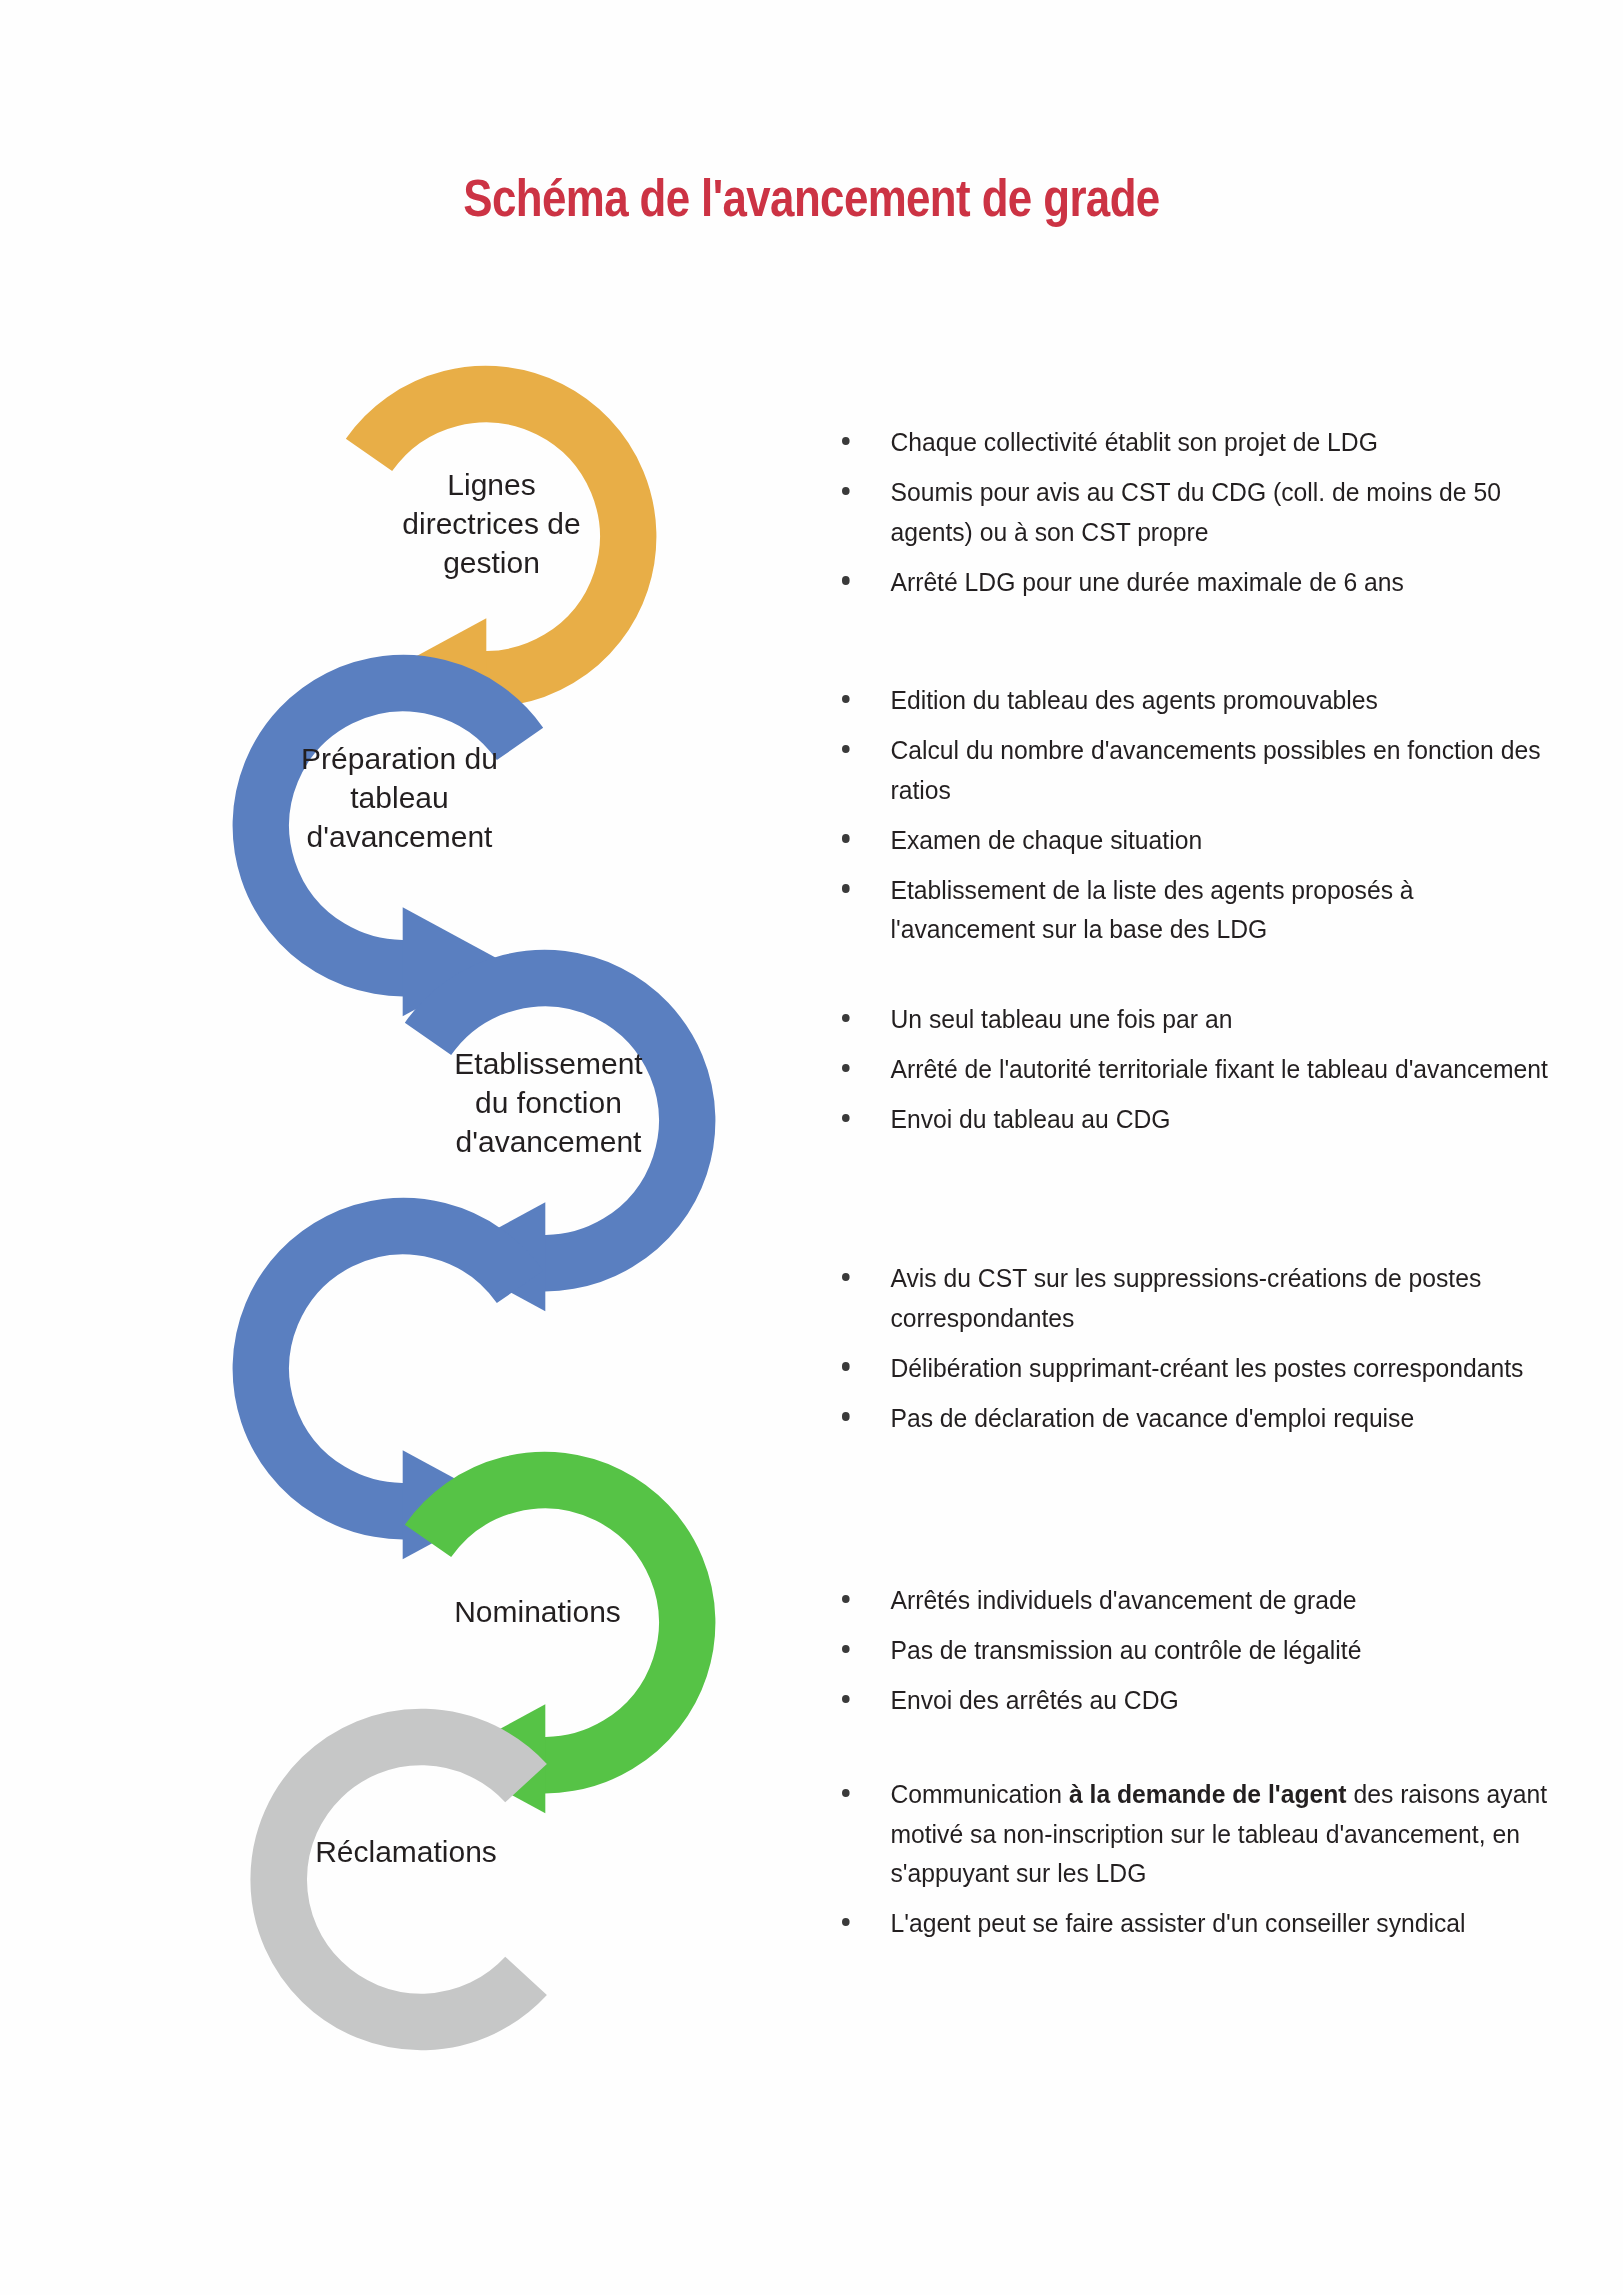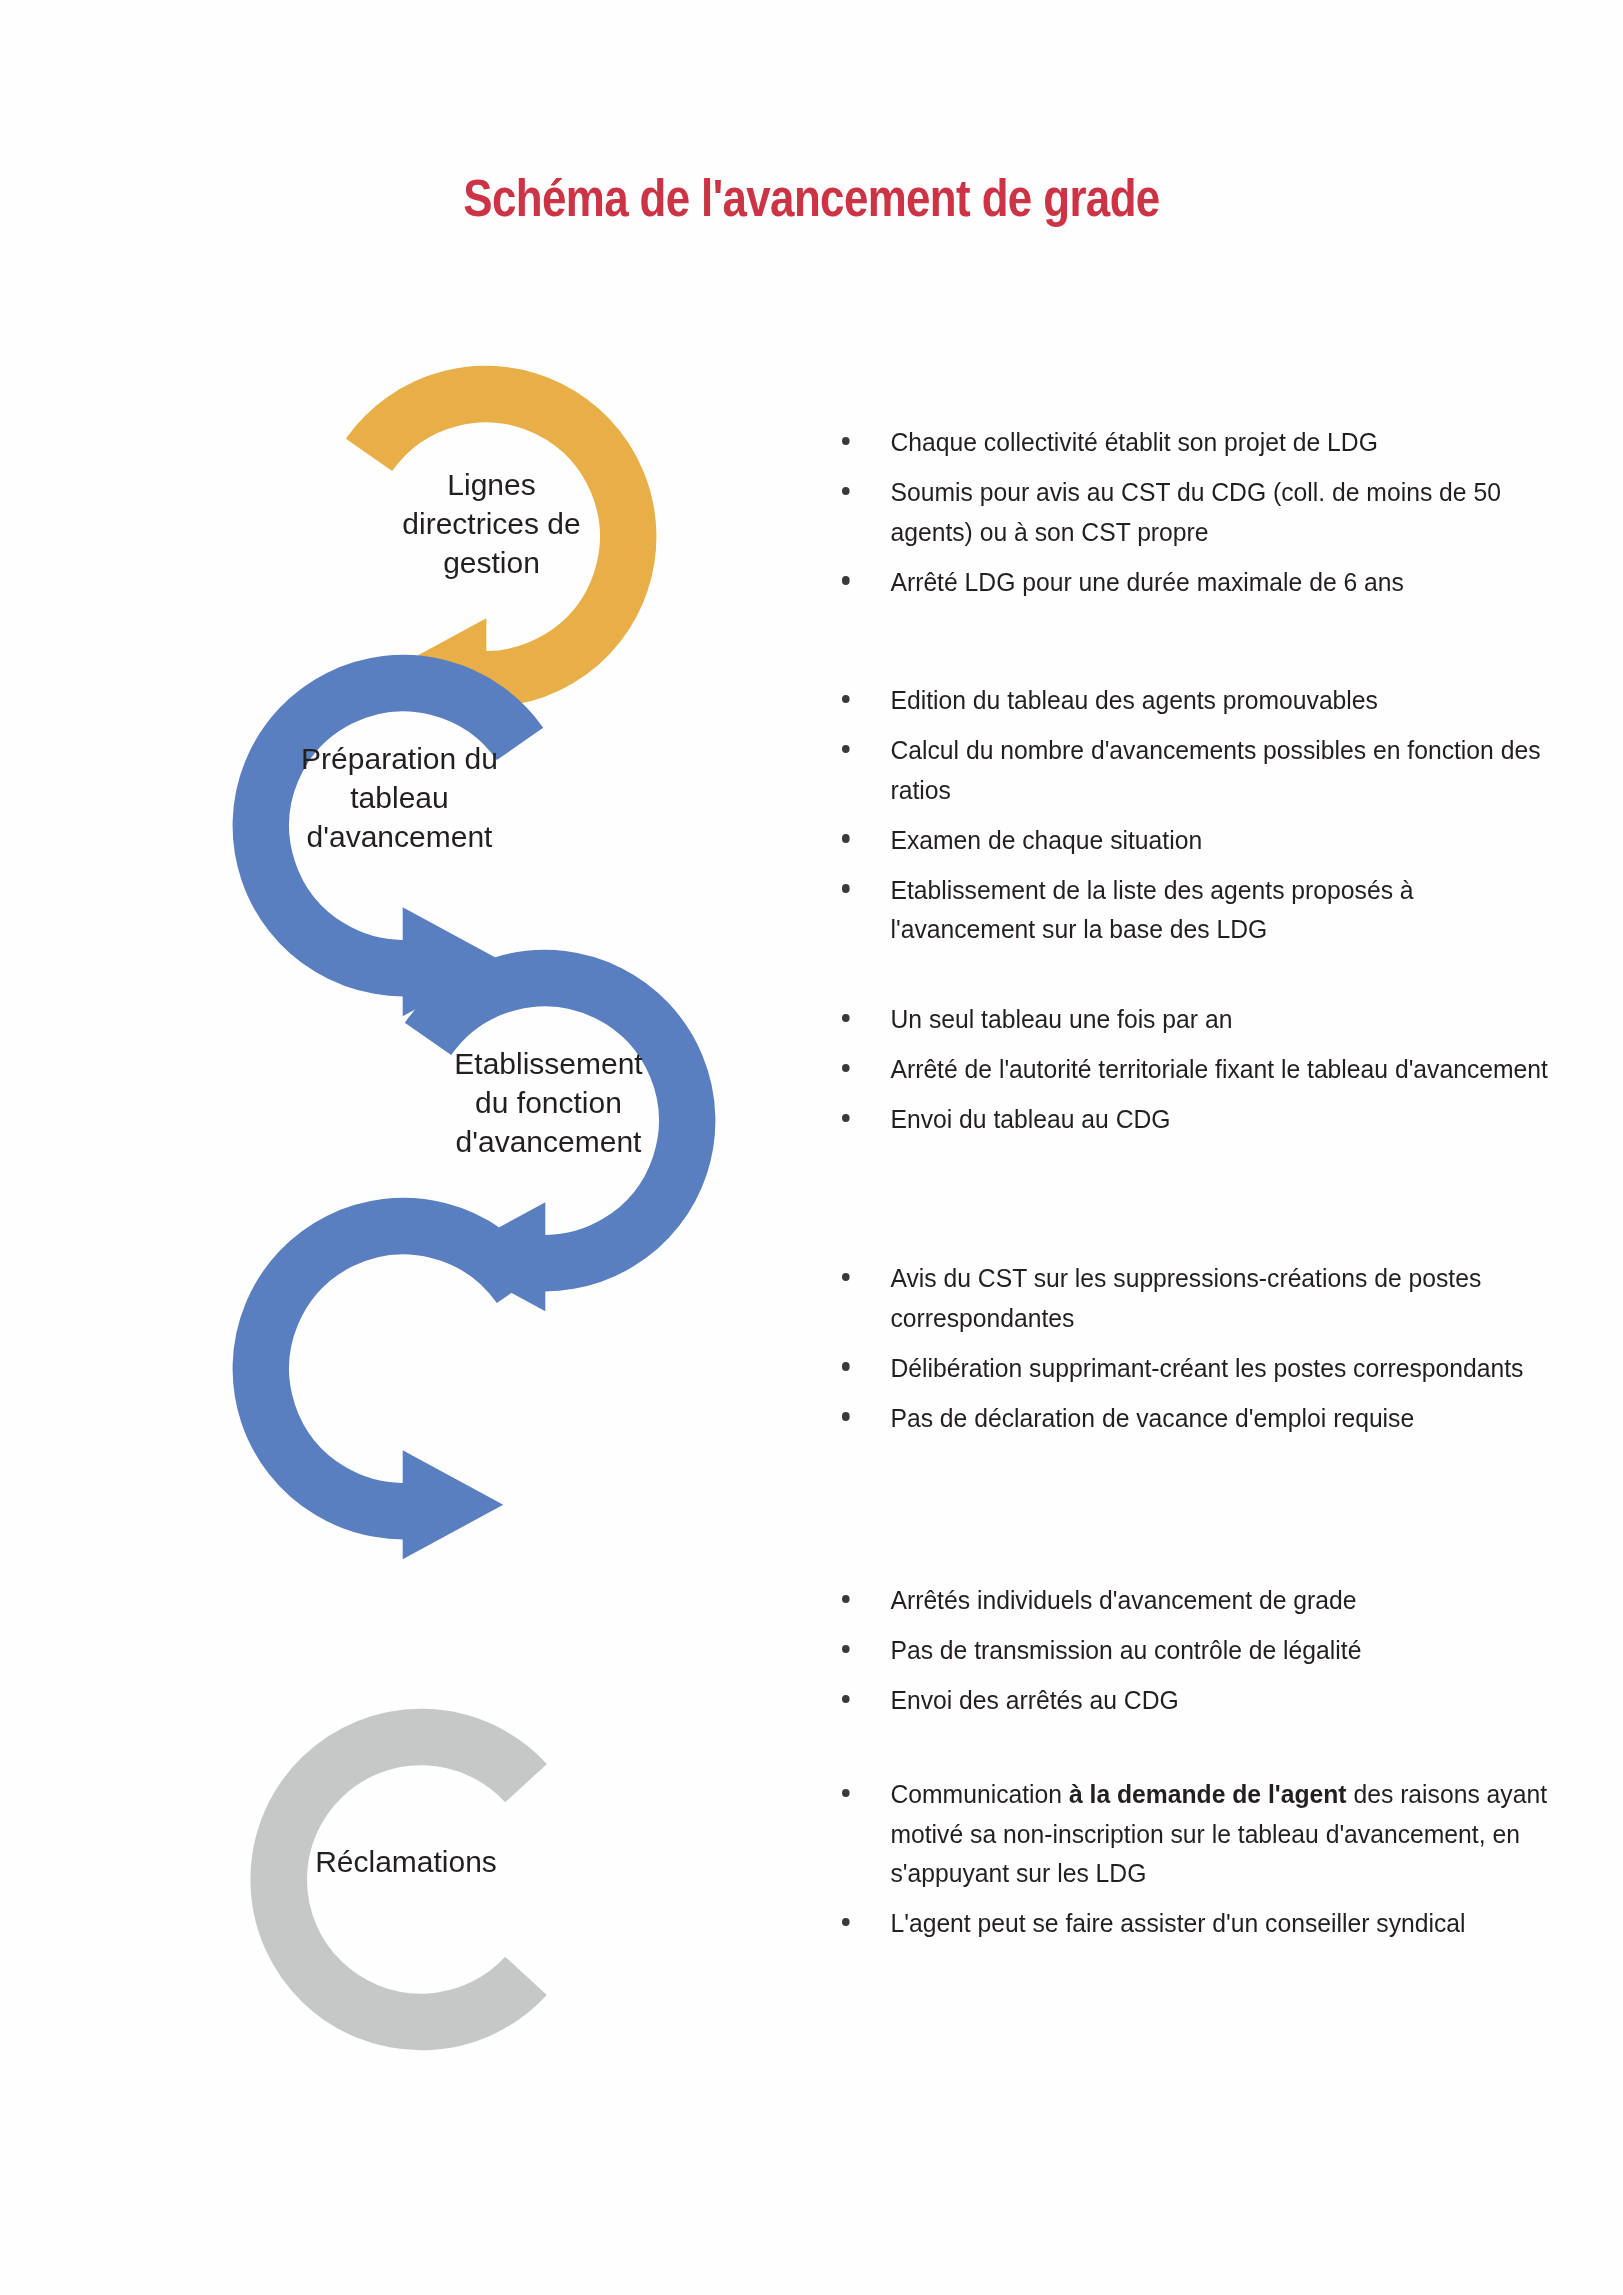--- a/index.html
+++ b/index.html
@@ -105,27 +105,35 @@
     </div>
 
     <div class="ring" style="left:189px;top:1157px;">
       <svg width="419" height="419" viewBox="0 0 200 200">
         <path d="M 158 62
                  A 68 68 0 1 0 114 168" fill="none" stroke-width="27" stroke-linecap="butt" stroke="#5A7FC0"></path>
         <polygon points="102,140 102,192 150,166" fill="#5A7FC0"></polygon>
       </svg>
     </div>
 
+    <div class="ring" style="left:340px;top:1411px;">
+      <svg width="419" height="419" viewBox="0 0 200 200">
+        <path d="M 42 62
+                 A 68 68 0 1 1 86 168" fill="none" stroke-width="27" stroke-linecap="butt" stroke="#56C346"></path>
+        <polygon points="98,140 98,192 50,166" fill="#56C346"></polygon>
+      </svg>
+      <div class="ring-label" style="left:47px;top:181px;width:301px;">Nominations</div>
+    </div>
 
     <div class="ring" style="left:216px;top:1670px;">
       <svg width="419" height="419" viewBox="0 0 200 200">
         <path d="M 148 54
                  A 68 68 0 1 0 148 146" fill="none" stroke-width="27" stroke-linecap="butt" stroke="#C6C7C7"></path>
       </svg>
-      <div class="ring-label" style="left:46px;top:172px;width:288px;">Réclamations</div>
+      <div class="ring-label" style="left:46px;top:162px;width:288px;">Réclamations</div>
     </div>
 
   </div>
 
   <div class="bullets">
 
     <div class="bullet-group" style="top:423px;">
       <div class="bullet">
         <span class="dot"></span>
         <span>Chaque collectivité établit son projet de LDG</span>

